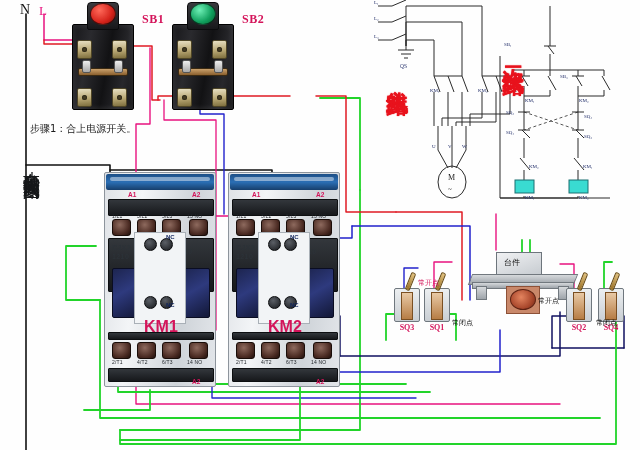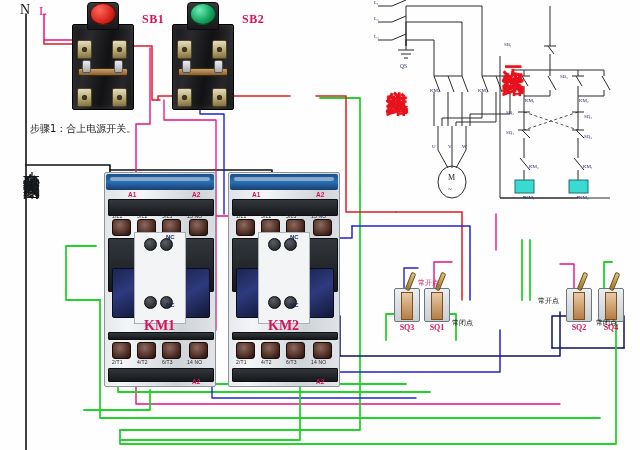--- a/index.html
+++ b/index.html
@@ -61,21 +61,21 @@
   .ctr .term{position:absolute;width:17px;height:15px;border-radius:3px;
      background:radial-gradient(circle at 40% 32%,#8e6a5e,#4a2a22 65%,#20100c);
      border:1px solid #1a0d09;}
   .ctr .tl{position:absolute;font-family:"Liberation Sans",sans-serif;font-size:5px;
      color:#22262b;letter-spacing:.2px;}
   .ctr .mid{position:absolute;left:30px;right:30px;background:#f2f4f6;border:1px solid #a9b0b7;}
   .ctr .lens{position:absolute;width:28px;height:48px;border-radius:2px;
      background:linear-gradient(150deg,#1d2550,#2e3a7e 45%,#121736);border:1px solid #0a0d22;}
   .ctr .brand{position:absolute;font-family:"Liberation Sans",sans-serif;font-size:7px;
      font-weight:bold;color:#2c3238;letter-spacing:.4px;}
-  .ctr .kmlabel{position:absolute;font-family:Liberation Serif, serif;font-size:14px;
+  .ctr .kmlabel{position:absolute;font-family:Liberation Sans, sans-serif;font-size:16px;
      font-weight:bold;color:#d4145a;}
   .ctr .aLbl{position:absolute;font-family:"Liberation Sans",sans-serif;font-size:6.5px;
      font-weight:bold;color:#d4145a;}
   .ctr .nc{position:absolute;font-family:"Liberation Sans",sans-serif;font-size:6px;
      font-weight:bold;color:#12265e;}
   .ctr .aux{position:absolute;width:11px;height:11px;border-radius:50%;
      background:radial-gradient(circle at 38% 32%,#5b5f66,#17191c);border:1px solid #0a0b0d;}
 
   
   .lsw{position:absolute;width:26px;height:34px;}
@@ -306,20 +306,30 @@
     <div class="term" style="left:58px;top:170px;"></div>
     <div class="term" style="left:85px;top:170px;"></div>
     <div class="tl" style="left:8px;top:187px;">2/T1</div>
     <div class="tl" style="left:33px;top:187px;">4/T2</div>
     <div class="tl" style="left:58px;top:187px;">6/T3</div>
     <div class="tl" style="left:83px;top:187px;">14 NO</div>
     <div class="blk" style="left:4px;top:196px;width:104px;height:12px;"></div>
     <div class="aLbl" style="left:88px;top:206px;">A2</div>
   </div>
 
+  <div class="cart" style="left:470px;top:252px;width:110px;height:62px;">
+    <div class="blkbox" style="left:26px;top:0px;width:44px;height:22px;"></div>
+    <div class="ct" style="left:34px;top:5px;">台件</div>
+    <div class="rail" style="left:0px;top:22px;width:104px;height:9px;transform:skewX(-22deg);"></div>
+    <div class="rail" style="left:2px;top:30px;width:100px;height:5px;"></div>
+    <div class="rail" style="left:6px;top:34px;width:9px;height:12px;"></div>
+    <div class="rail" style="left:88px;top:34px;width:9px;height:12px;"></div>
+    <div class="mtrbg" style="left:36px;top:34px;width:32px;height:26px;"></div>
+    <div class="mtr" style="left:40px;top:37px;width:24px;height:19px;border-radius:50%;"></div>
+  </div>
 
   <div class="lsw" style="left:394px;top:288px;">
     <div class="box"></div>
     <div class="lever" style="left:14px;top:-16px;transform:rotate(22deg);"></div>
     <div class="core"></div>
     <div class="lbl">SQ3</div>
   </div>
   <div class="lsw" style="left:424px;top:288px;">
     <div class="box"></div>
     <div class="lever" style="left:14px;top:-16px;transform:rotate(22deg);"></div>

